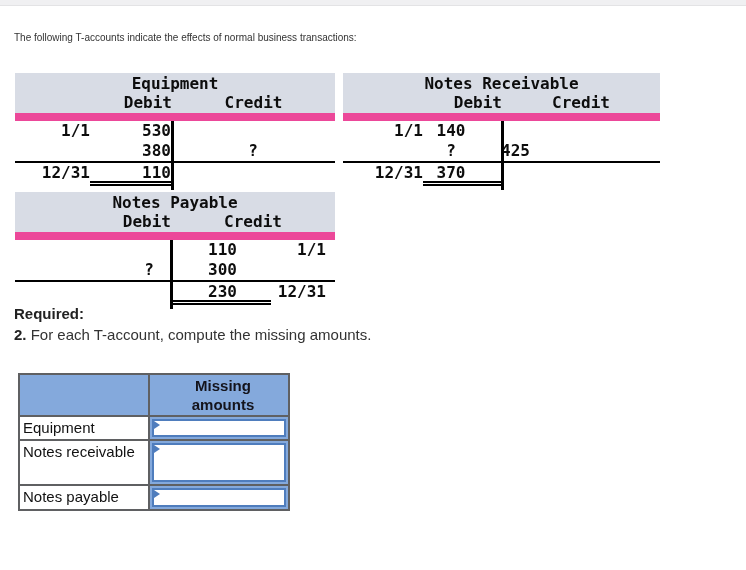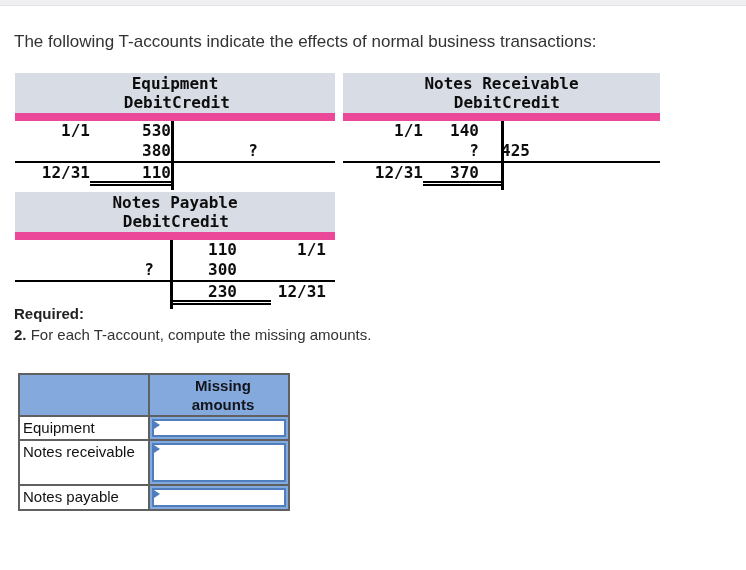--- a/index.html
+++ b/index.html
@@ -2,55 +2,55 @@
 <html><head>
 <meta charset="utf-8">
 <style>
   html,body { margin:0; padding:0; background:#fff; }
   .canvas { position:relative; width:746px; height:570px; background:#fff; overflow:hidden;
             font-family:"Liberation Sans", sans-serif; }
 
   .top-strip { position:absolute; left:0; top:0; width:746px; height:5px;
                background:#f0f0f2; border-bottom:1px solid #e3e3e5; }
 
-  .intro { position:absolute; left:14px; top:32px; margin:0; font-size:17px; color:#333; }
+  .intro { position:absolute; left:14px; top:32px; margin:0; font-size:10px; color:#333; }
 
   
   .taccount { position:absolute; font-family:"DejaVu Sans Mono", monospace;
               font-weight:bold; font-size:16px; color:#0d0d0d; }
   #t-eq { left:15px;  top:73px;  width:320px; }
   #t-nr { left:343px; top:73px;  width:317px; }
   #t-np { left:15px;  top:192px; width:320px; }
 
   .t-header  { background:#d8dce5; padding:1px 0; }
   .t-title   { text-align:center; height:19px; line-height:19px; }
   .t-subhead { display:flex; height:19px; line-height:19px; }
   .t-sub-left  { text-align:right; }
-  .t-sub-right { flex:1; text-align:left; }
+  .t-sub-right { flex:1; text-align:center; }
   #t-eq .t-sub-left { width:157px; }
   #t-nr .t-sub-left { width:159px; }
   #t-np .t-sub-left { width:156px; }
 
   .t-body { position:relative; border-top:8px solid #ec4899; padding-bottom:7px; }
   .t-divider { position:absolute; top:0; bottom:0; width:3px; background:#000; }
   #t-eq .t-divider { left:156px; }
   #t-nr .t-divider { left:158px; }
   #t-np .t-divider { left:155px; }
 
   .trow { display:flex; height:20px; line-height:20px; }
   .t-line { height:2px; background:#000; }
 
   .trow span { display:block; box-sizing:border-box; }
 
   #t-eq .c-date   { width:75px;  text-align:right; }
   #t-eq .c-amt    { width:81px;  text-align:right; padding-right:0; }
   #t-eq .c-credit { flex:1; text-align:center; }
 
   #t-nr .c-date   { width:80px;  text-align:right; }
-  #t-nr .c-amt    { width:78px;  text-align:right; padding-right:22px; }
+  #t-nr .c-amt    { width:78px;  text-align:center; padding-right:22px; }
   #t-nr .c-credit { flex:1; text-align:left; }
 
   #t-np .c-debit  { width:155px; text-align:right; padding-right:16px; }
   #t-np .c-camt   { width:101px; text-align:left;  padding-left:38px; }
   #t-np .c-cdate  { flex:1; text-align:right; padding-right:9px; }
 
   .dbl { position:relative; height:20px; border-bottom:2px solid #000; }
   .dbl::after { content:""; position:absolute; left:0; right:0; bottom:-5px;
                 height:2px; background:#000; }
 

